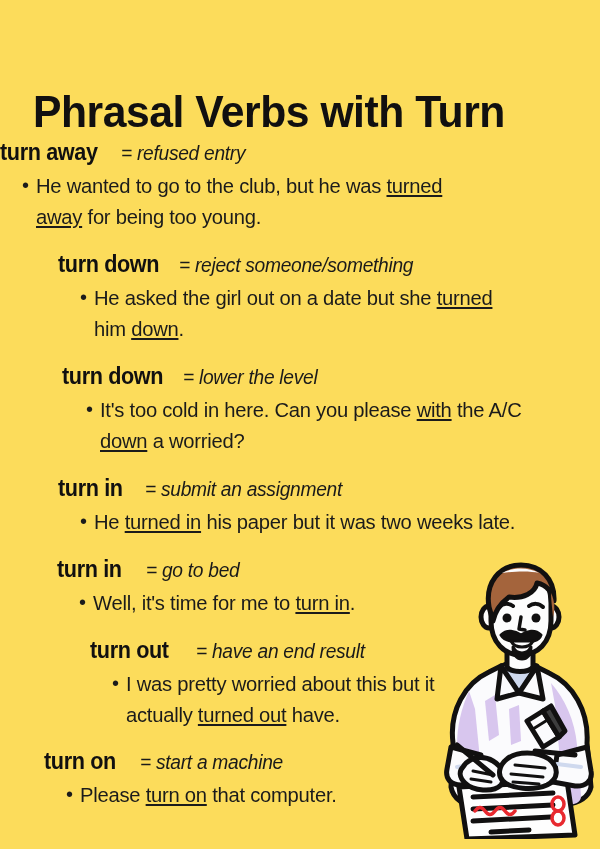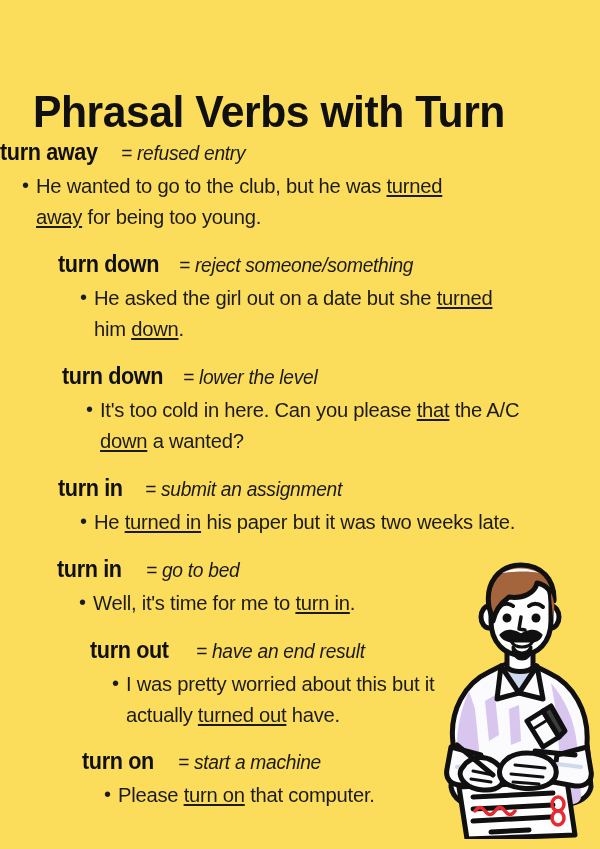--- a/index.html
+++ b/index.html
@@ -130,21 +130,21 @@
   .e3 .example { margin-left: 22px; margin-top: 3px; width: 510px; }
 
   .e4 { margin-left: 57px; margin-top: 18px; }
   .e4 .headword { margin-right: 20px; }
   .e4 .example { margin-left: 22px; margin-top: 3px; width: 380px; }
 
   .e5 { margin-left: 90px; margin-top: 18px; }
   .e5 .headword { margin-right: 22px; }
   .e5 .example { margin-left: 22px; margin-top: 3px; width: 345px; }
 
-  .e6 { margin-left: 82px; margin-top: 17px; }
+  .e6 { margin-left: 44px; margin-top: 17px; }
   .e6 .headword { margin-right: 20px; }
   .e6 .example { margin-left: 22px; margin-top: 3px; width: 360px; }
 
   
   #illustration {
     position: absolute;
     right: -4px;
     bottom: 10px;
     width: 165px;
     height: 280px;
@@ -182,21 +182,21 @@
       </div>
     </div>
 
     <div class="entry e2">
       <div class="entry-head">
         <span class="headword">turn down</span>
         <span class="definition">= lower the level</span>
       </div>
       <div class="example">
         <span class="bullet-dot">•</span>
-        <span class="example-text"><span>It's too cold in here. Can you please </span><u>that</u><span> the A/C </span><u>down</u><span> a wanted?</span></span>
+        <span class="example-text"><span>It's too cold in here. Can you please </span><u>with</u><span> the A/C </span><u>down</u><span> a worried?</span></span>
       </div>
     </div>
 
     <div class="entry e3">
       <div class="entry-head">
         <span class="headword">turn in</span>
         <span class="definition">= submit an assignment</span>
       </div>
       <div class="example">
         <span class="bullet-dot">•</span>

